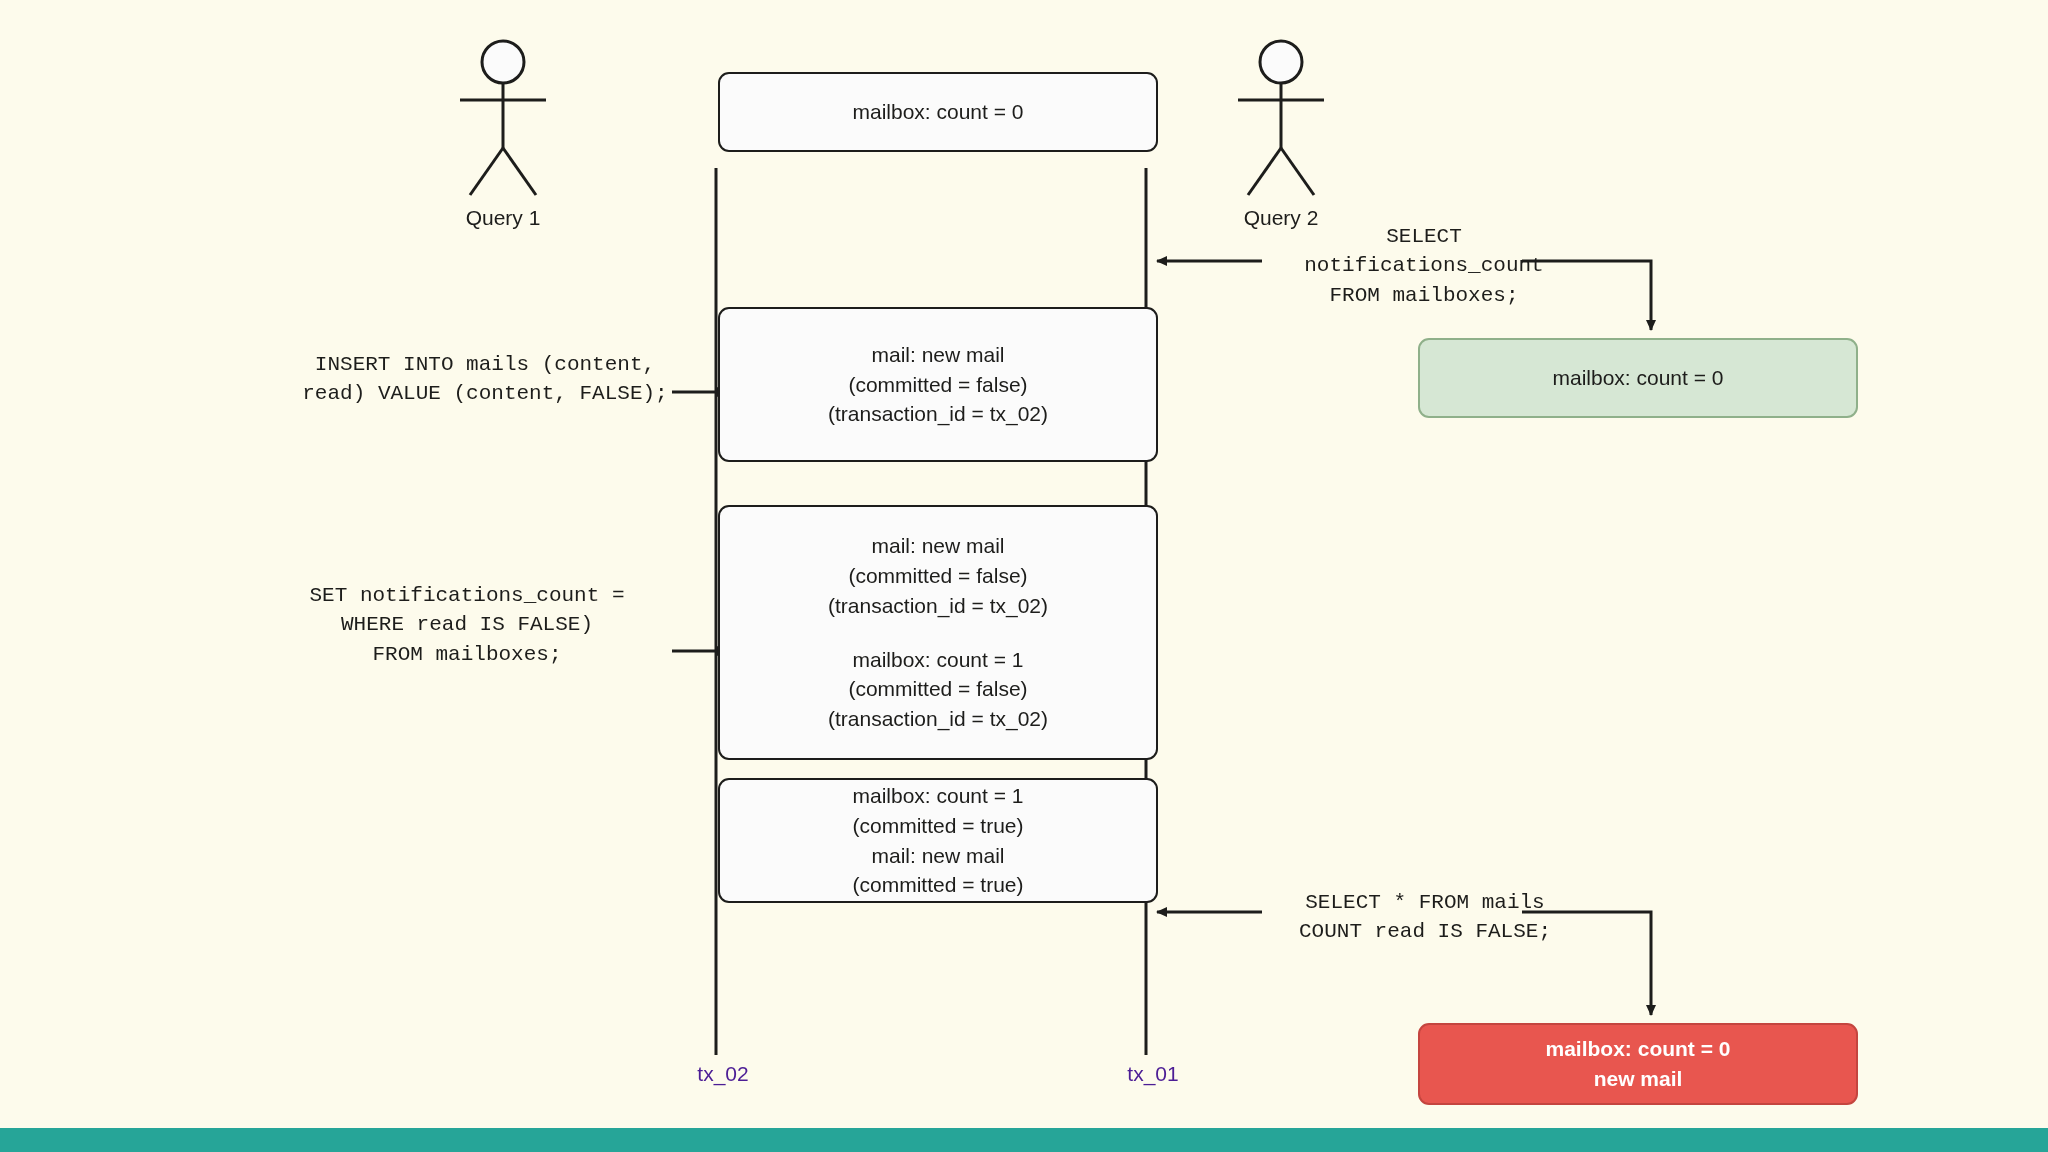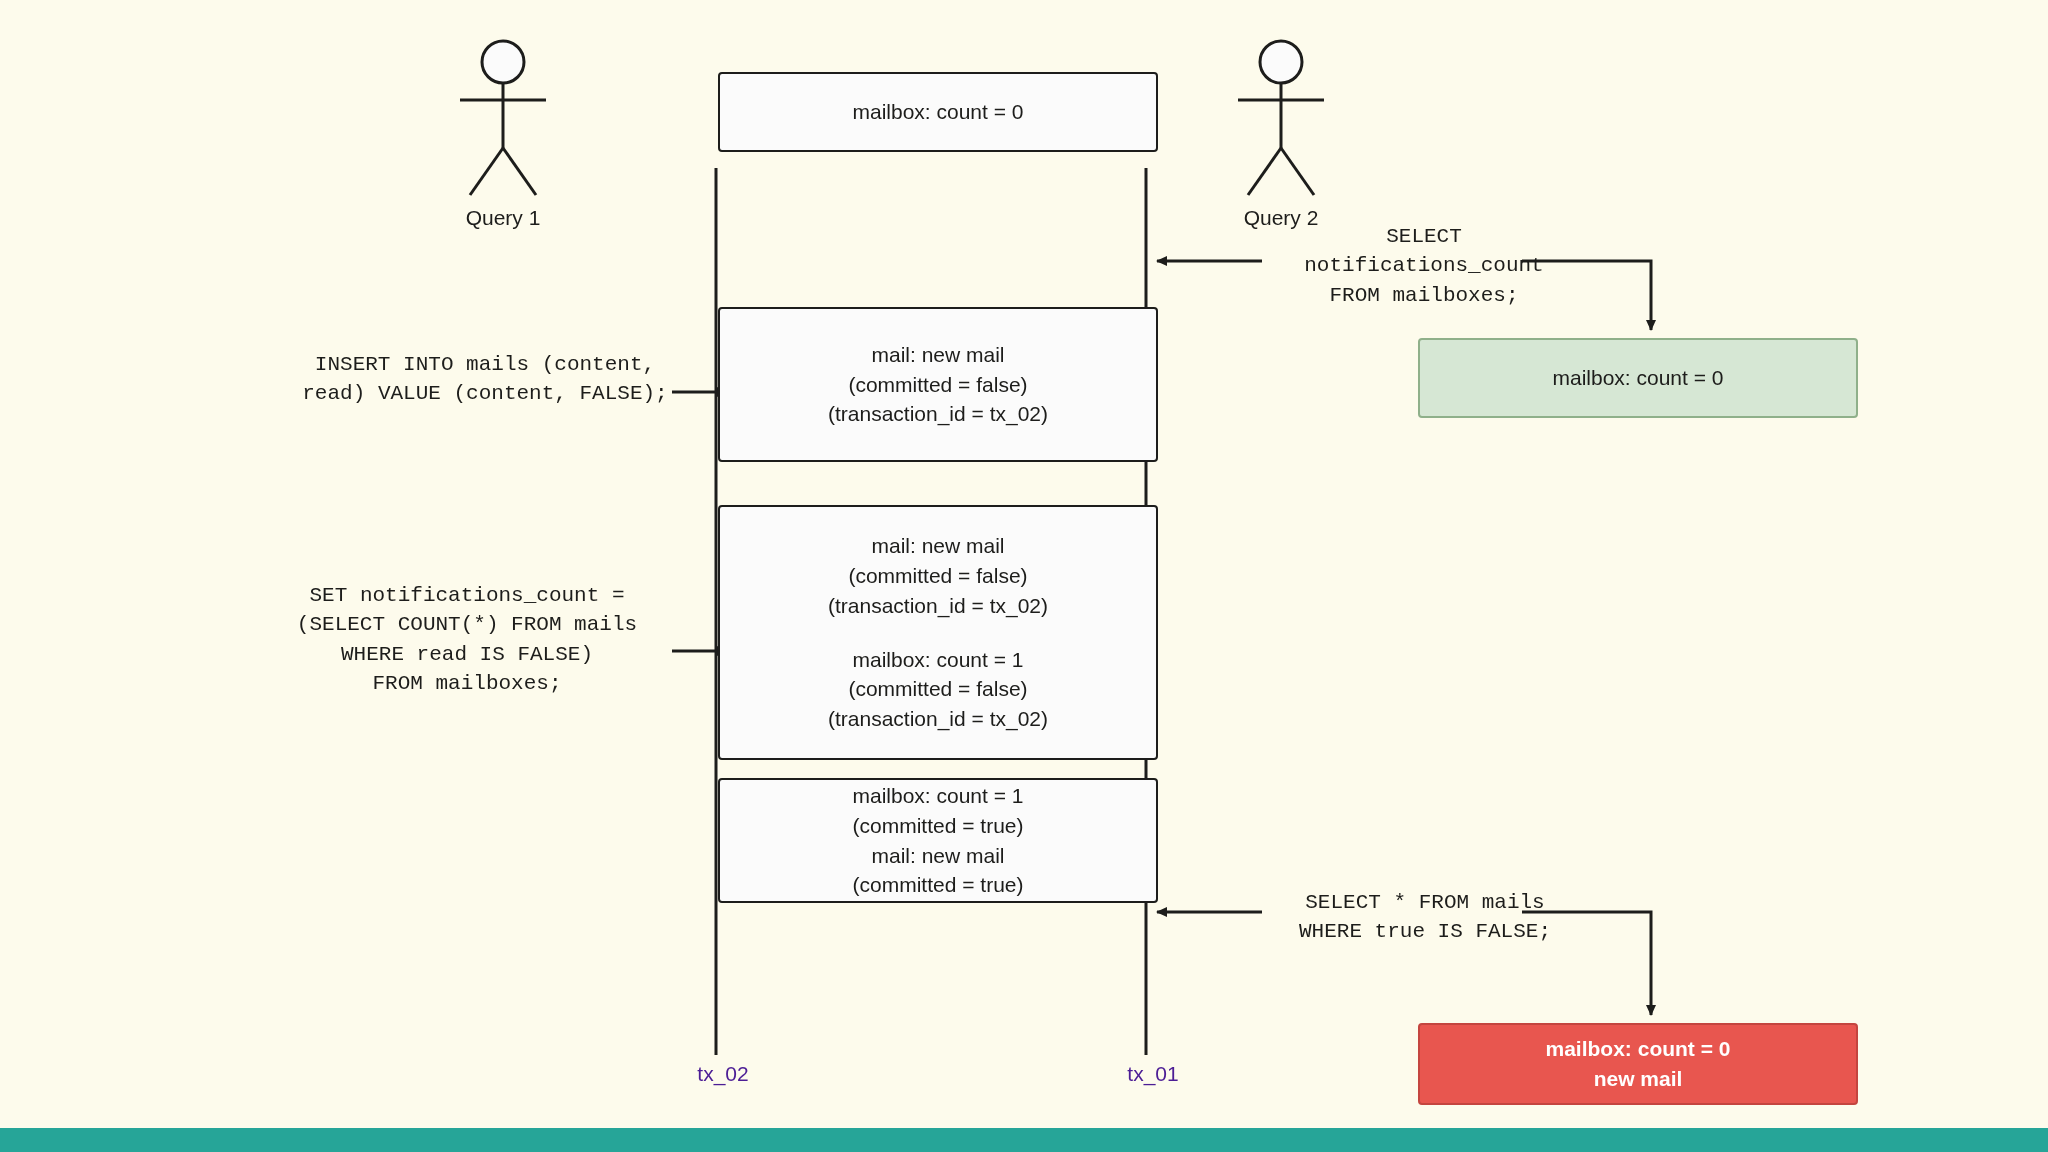--- a/index.html
+++ b/index.html
@@ -47,21 +47,21 @@
     color: #4c1d95;
     white-space: nowrap;
     text-align: center;
     transform: translateX(-50%);
   }
   
   .state-box {
     position: absolute;
     box-sizing: border-box;
     border: 2px solid #1d1d1b;
-    border-radius: 4px;
+    border-radius: 11px;
     background: #fbfbfb;
     display: flex;
     flex-direction: column;
     align-items: center;
     justify-content: center;
     font-size: 21px;
     line-height: 1.42;
     color: #1d1d1b;
     text-align: center;
     padding: 6px 12px;
@@ -171,21 +171,20 @@
   </div>
 
   <div class="state-box" style="left:718px; top:307px; width:440px; height:155px;">
     <div class="box-line">mail: new mail</div>
     <div class="box-line">(committed = false)</div>
     <div class="box-line">(transaction_id = tx_02)</div>
   </div>
 
   <div class="sql-label" style="left:262px; top:575px; width:410px; text-align:center;margin-top:6px;">
     <span class="ln">SET notifications_count =</span>
-    <span class="ln">(SELECT COUNT(*) FROM mails</span>
     <span class="ln">WHERE read IS FALSE)</span>
     <span class="ln">FROM mailboxes;</span>
   </div>
 
   <div class="state-box" style="left:718px; top:505px; width:440px; height:255px;">
     <div class="box-line">mail: new mail</div>
     <div class="box-line">(committed = false)</div>
     <div class="box-line">(transaction_id = tx_02)</div>
     <div class="box-gap"></div>
     <div class="box-line">mailbox: count = 1</div>
@@ -195,21 +194,21 @@
 
   <div class="state-box" style="left:718px; top:778px; width:440px; height:125px;">
     <div class="box-line">mailbox: count = 1</div>
     <div class="box-line">(committed = true)</div>
     <div class="box-line">mail: new mail</div>
     <div class="box-line">(committed = true)</div>
   </div>
 
   <div class="sql-label" style="left:1290px; top:888px; width:270px; text-align:center;">
     <span class="ln">SELECT * FROM mails</span>
-    <span class="ln">WHERE true IS FALSE;</span>
+    <span class="ln">COUNT read IS FALSE;</span>
   </div>
 
   <div class="state-box red" style="left:1418px; top:1023px; width:440px; height:82px;">
     <div class="box-line">mailbox: count = 0</div>
     <div class="box-line">new mail</div>
   </div>
 
   <div class="lifeline-label" style="left:723px; top:1062px;">tx_02</div>
   <div class="lifeline-label" style="left:1153px; top:1062px;">tx_01</div>
 

